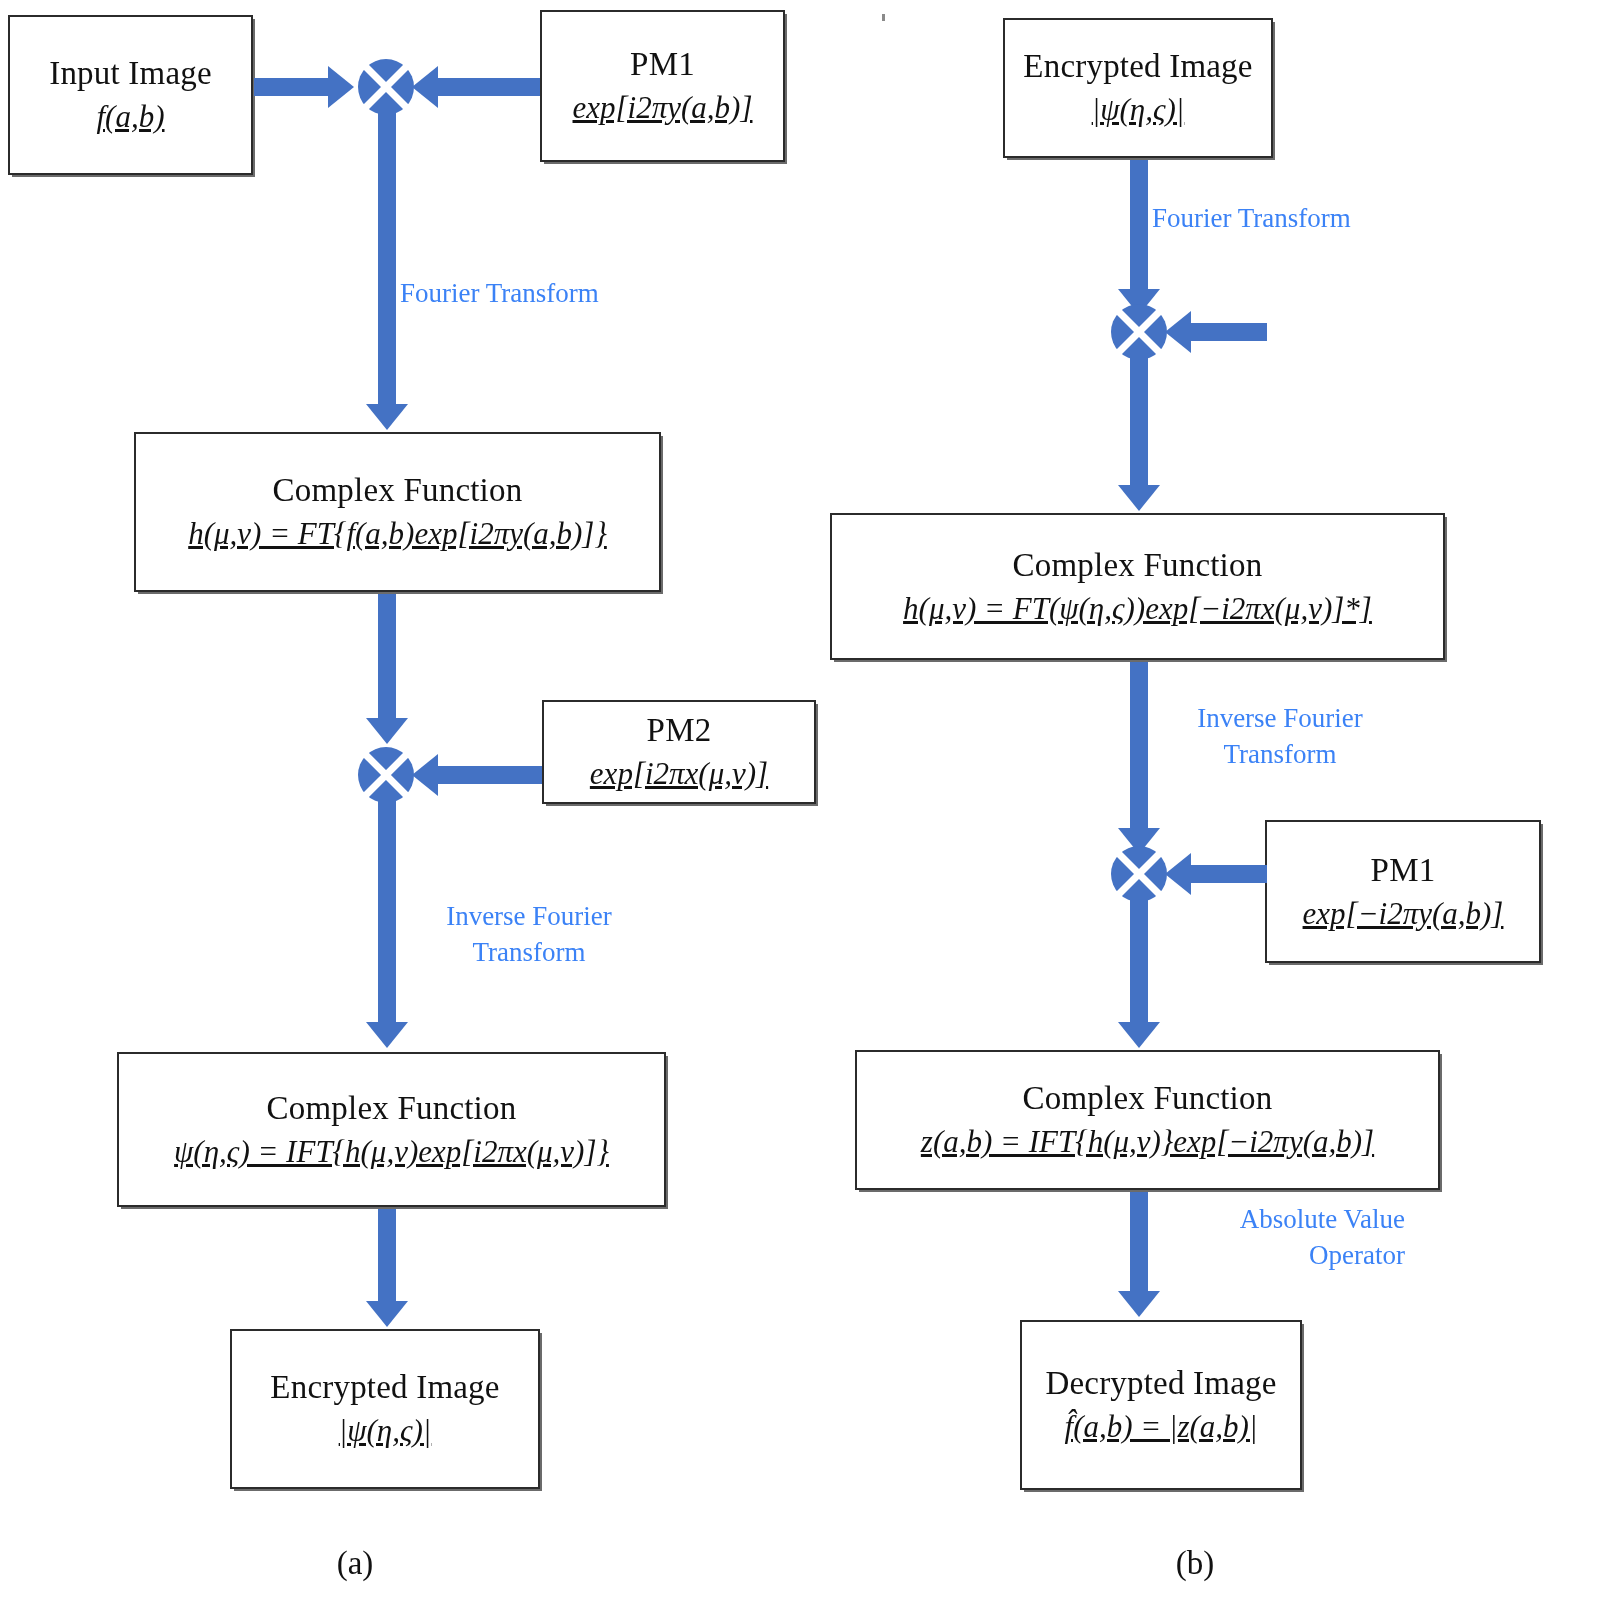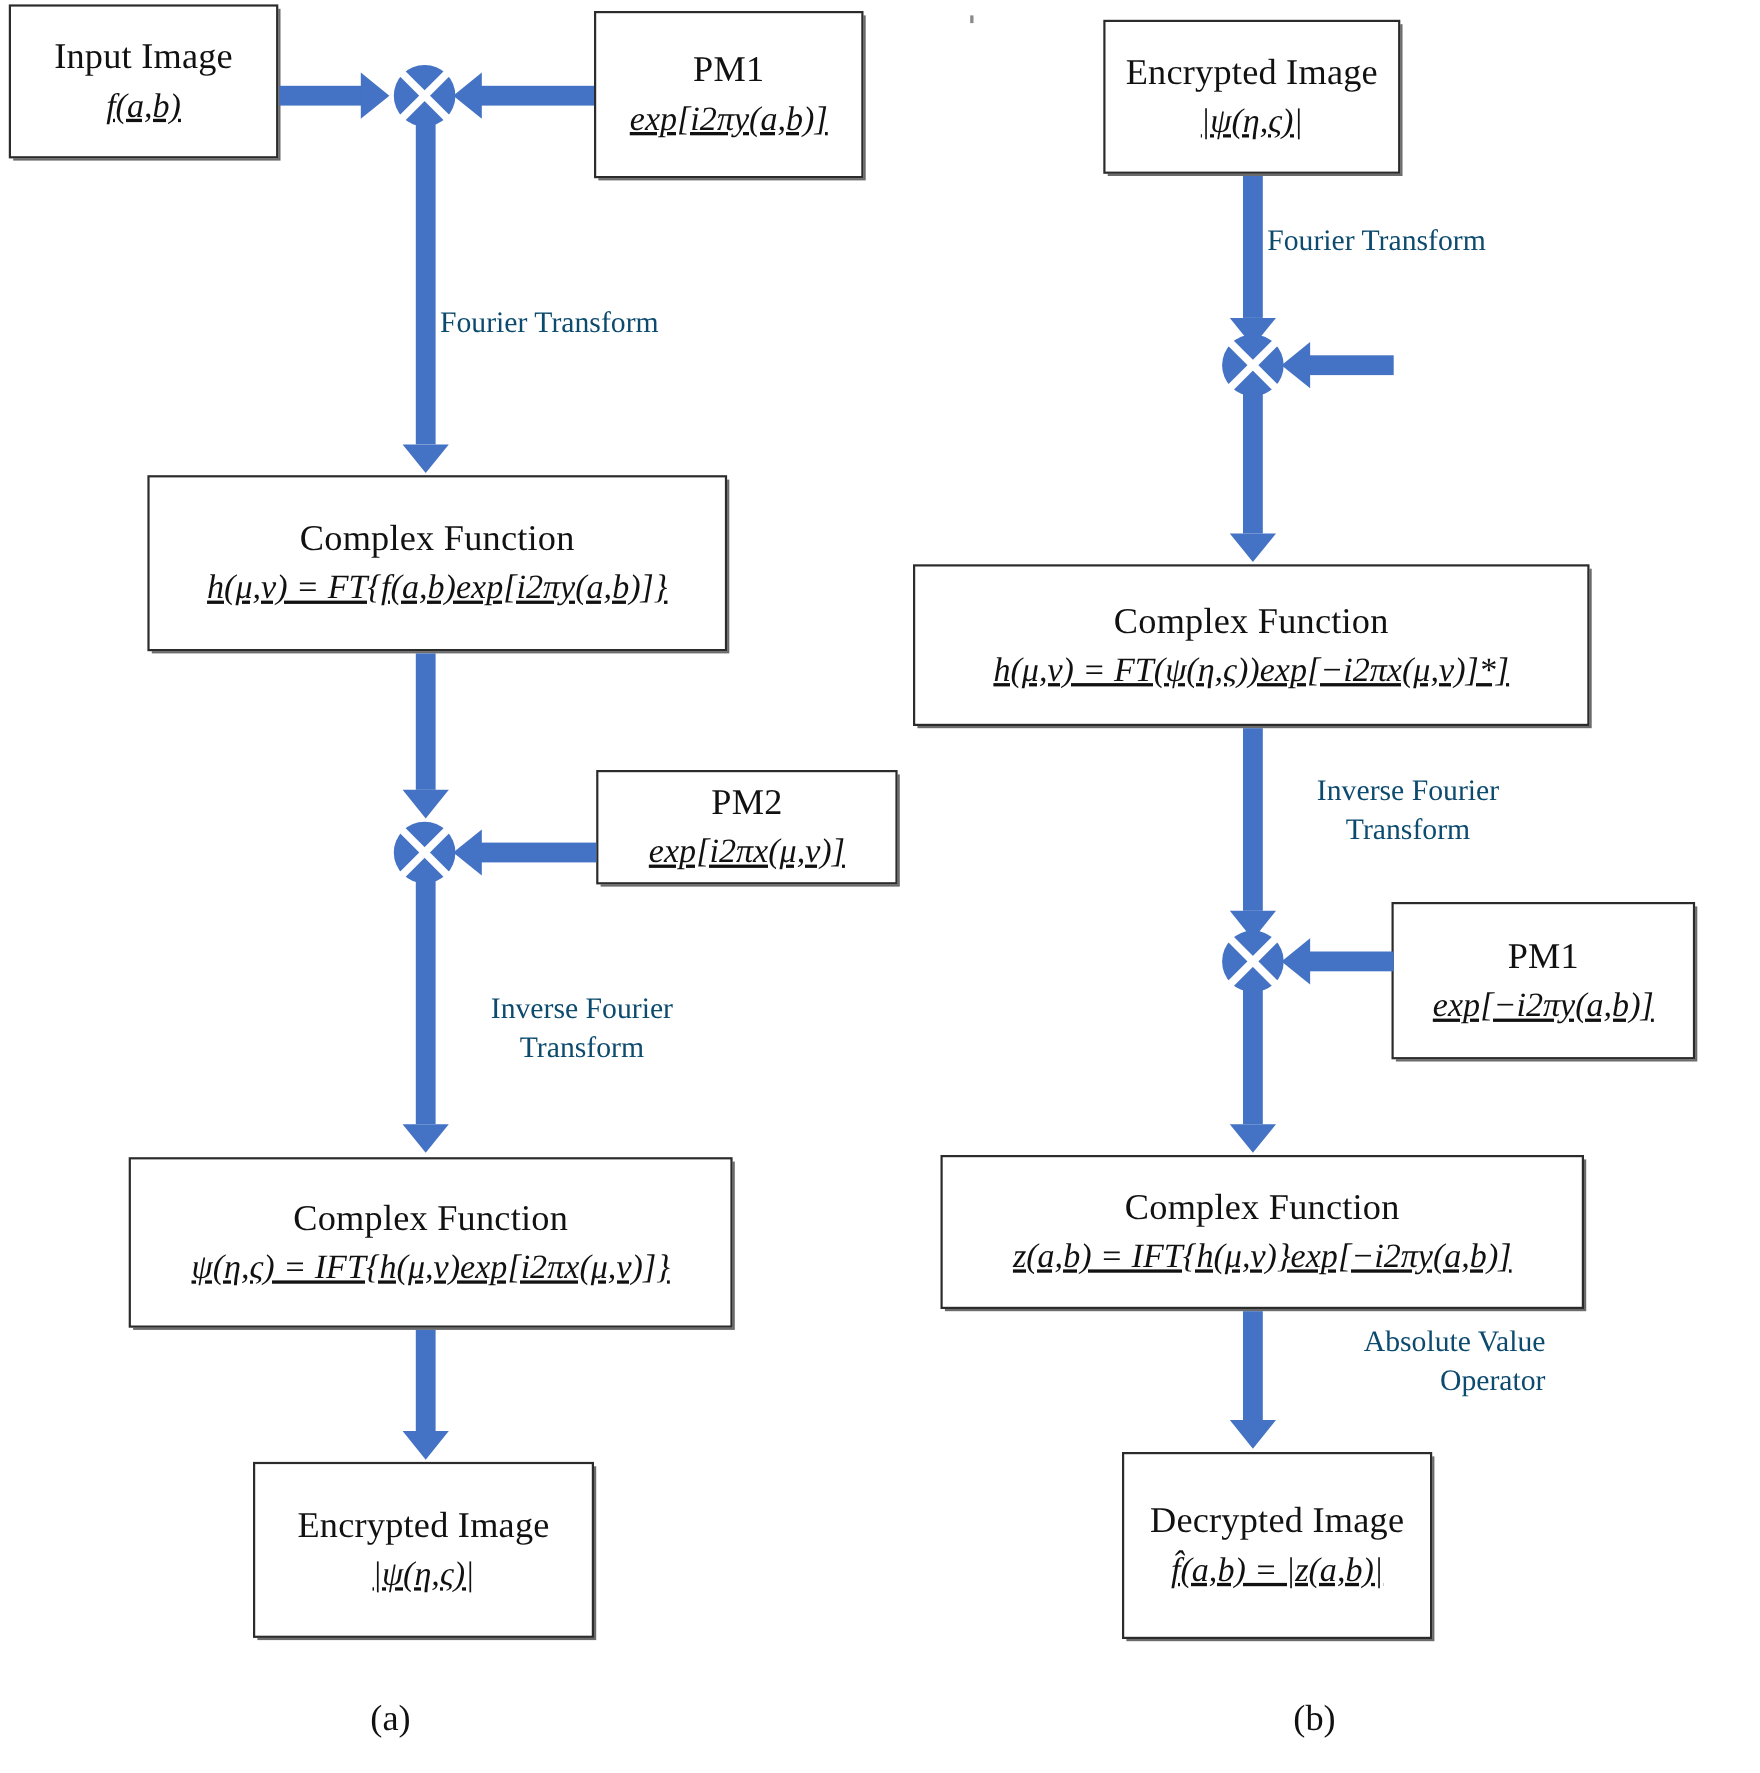--- a/index.html
+++ b/index.html
@@ -39,32 +39,32 @@
   .harrow-r .shaft{position:absolute;left:0;top:50%;transform:translateY(-50%);
                    height:18px;background:#4472C4;}
   .harrow-r .head{position:absolute;right:0;top:50%;transform:translateY(-50%);
                   width:0;height:0;border-top:21px solid transparent;
                   border-bottom:21px solid transparent;border-left:26px solid #4472C4;}
 
   .mult{position:absolute;width:58px;height:58px;}
   .mult svg{display:block;width:58px;height:58px;}
 
   .edgelabel{position:absolute;font-size:27px;text-align:center;line-height:1.35;
-             white-space:pre-line;color:#0c4a6e;}
+             white-space:pre-line;color:#3b82f6;}
   .caption{position:absolute;font-size:33px;text-align:center;}
   .speck{position:absolute;width:3px;height:7px;background:#8a8a8a;}
 </style>
 </head>
 <body>
 
 <div id="stage">
 
   <div class="speck" style="left:882px;top:14px;"></div>
 
-  <div class="box" style="left:8px;top:4px;width:245px;height:140px;">
+  <div class="box" style="left:8px;top:15px;width:245px;height:160px;">
     <div class="t1">Input Image</div>
     <div class="t2 mi">f(a,b)</div>
   </div>
 
   <div class="box" style="left:540px;top:10px;width:245px;height:152px;">
     <div class="t1">PM1</div>
     <div class="t2 mi">exp[i2πy(a,b)]</div>
   </div>
 
   <div class="harrow-r" style="left:254px;top:66px;width:100px;height:42px;">

